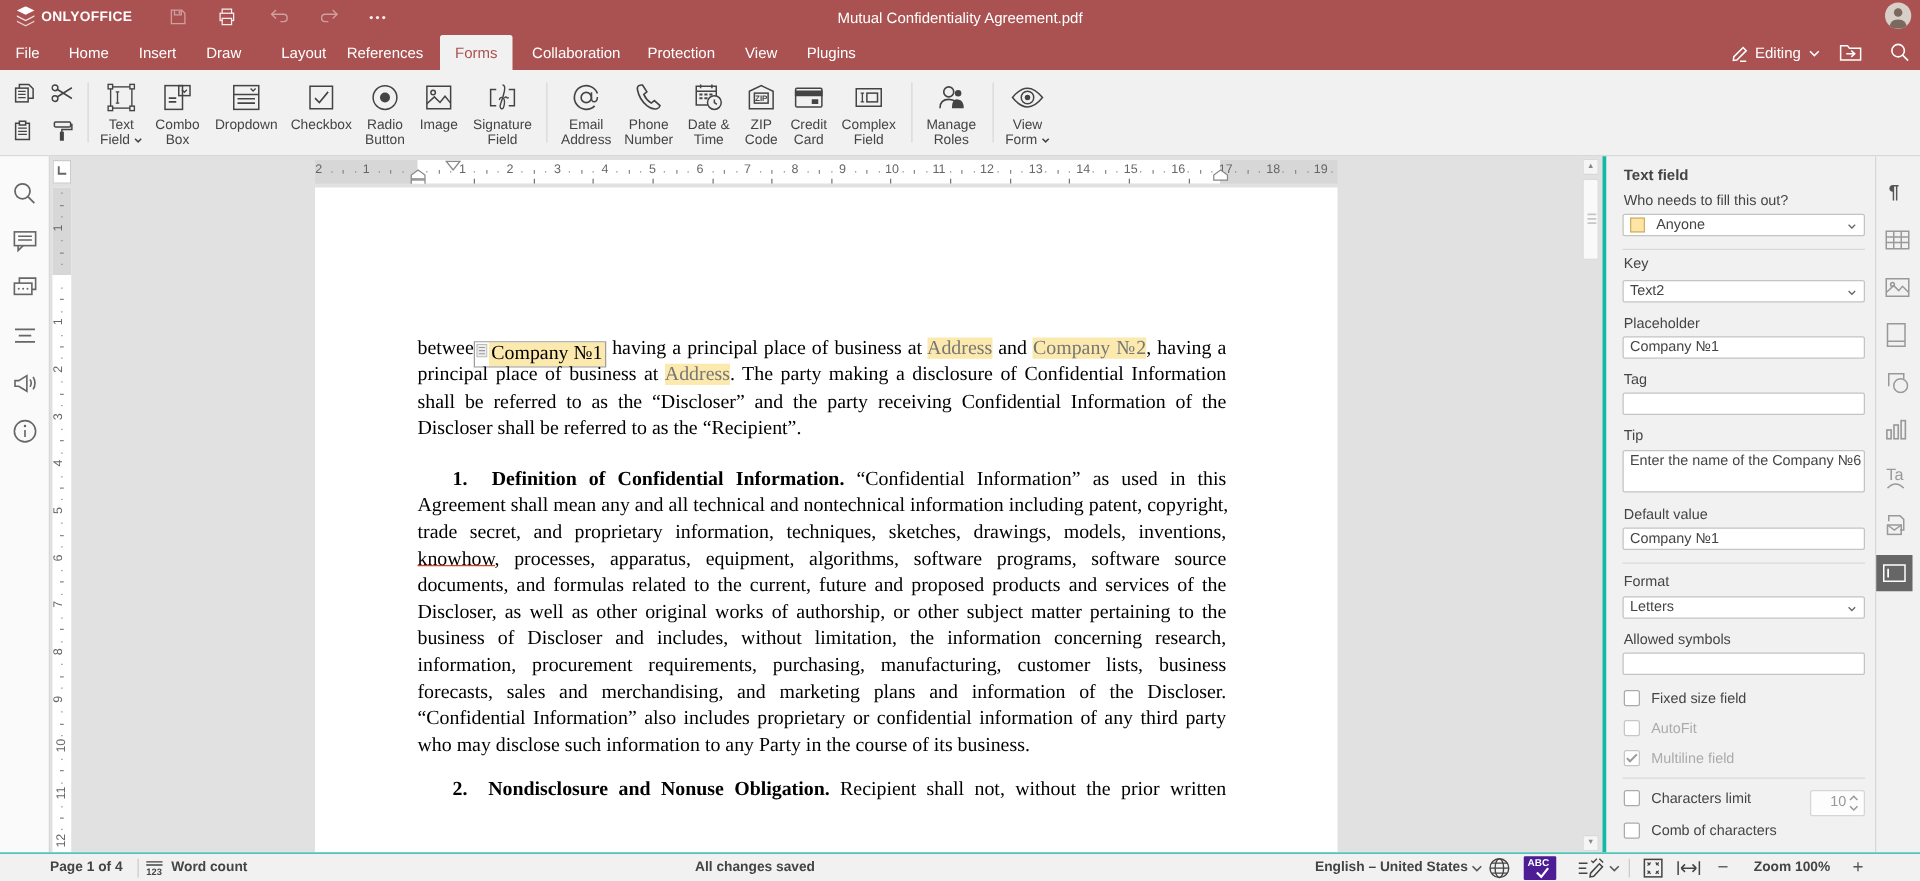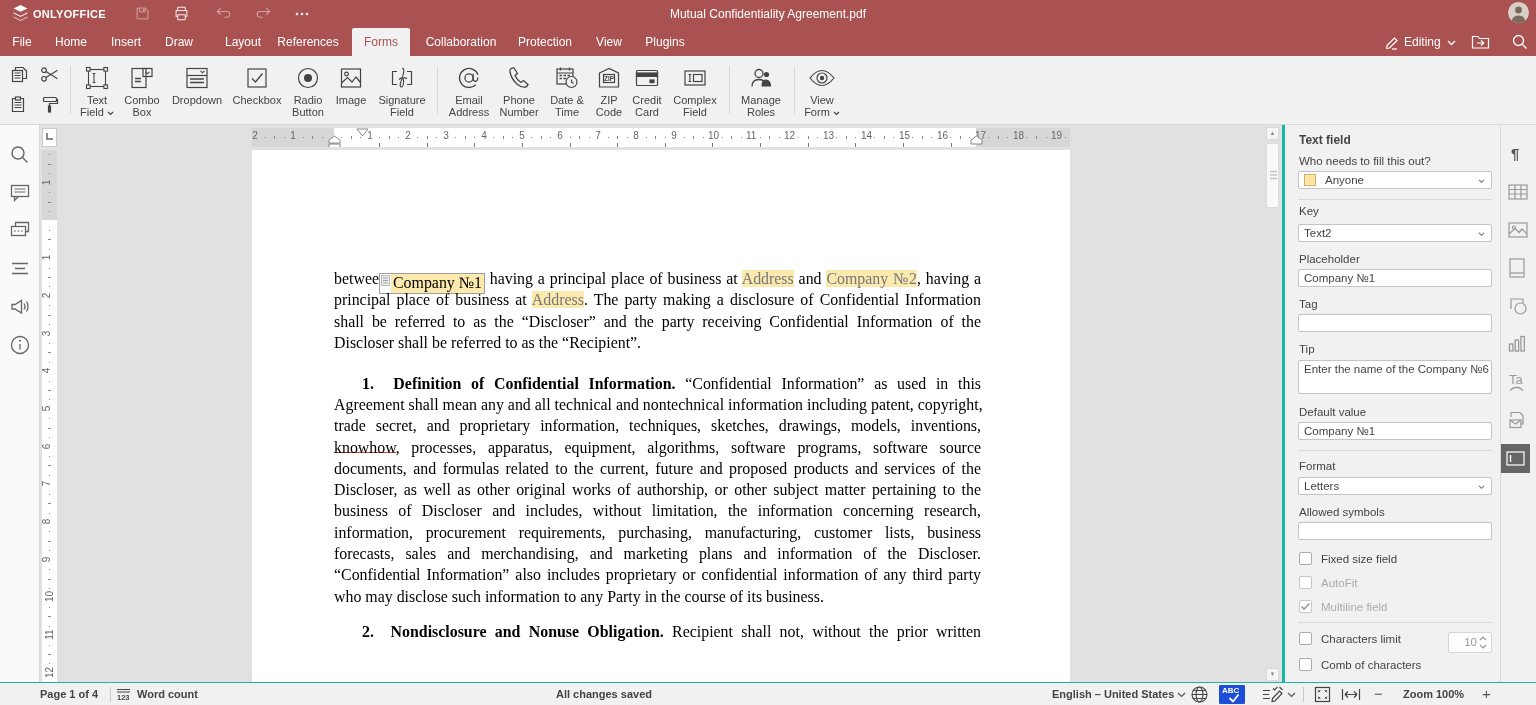--- a/index.html
+++ b/index.html
@@ -698,21 +698,21 @@
   <svg class="sico" style="position:absolute;left:1177px;top:9px" width="9" height="6" viewBox="0 0 9 6" fill="none" stroke="#555" stroke-width="1.2">
       <path d="M1 1 L4.5 4.5 L8 1"></path>
     </svg>
 
   <svg class="sico" style="position:absolute;left:1191px;top:3px" width="17" height="17" viewBox="0 0 17 17" fill="none" stroke="#444" stroke-width="1.1">
     <circle cx="8.5" cy="8.5" r="7.5"></circle>
       <ellipse cx="8.5" cy="8.5" rx="3.4" ry="7.5"></ellipse>
       <path d="M1 8.5 H16 M2 4.5 H15 M2 12.5 H15"></path>
   </svg>
 
-  <div style="position:absolute;left:1219px;top:2px;width:26px;height:19px;background:#1d4ed8;border-radius:1px">
+  <div style="position:absolute;left:1219px;top:2px;width:26px;height:19px;background:#4c1d95;border-radius:1px">
     <div style="position:absolute;left:3px;top:1px;font-size:8px;font-weight:bold;color:#fff;font-family:'Liberation Sans'">ABC</div>
     <svg style="position:absolute;left:9px;top:8px" width="12" height="10" viewBox="0 0 12 10" fill="none" stroke="#fff" stroke-width="1.8">
         <path d="M1.5 5 L5 8.5 L10.5 1.5"></path>
       </svg>
   </div>
 
   <svg class="sico" style="position:absolute;left:1262px;top:3px" width="22" height="17" viewBox="0 0 22 17" fill="none" stroke="#444" stroke-width="1.2">
     <path d="M1 4.5 H8 M1 8.5 H7 M1 12.5 H8"></path>
     <path d="M10.5 12.5 L17.5 5 L20 7.5 L13 15 L10 15.5 Z"></path>
     <path d="M11 2.5 L12.5 4 L15.5 1" stroke-width="1.1"></path>

